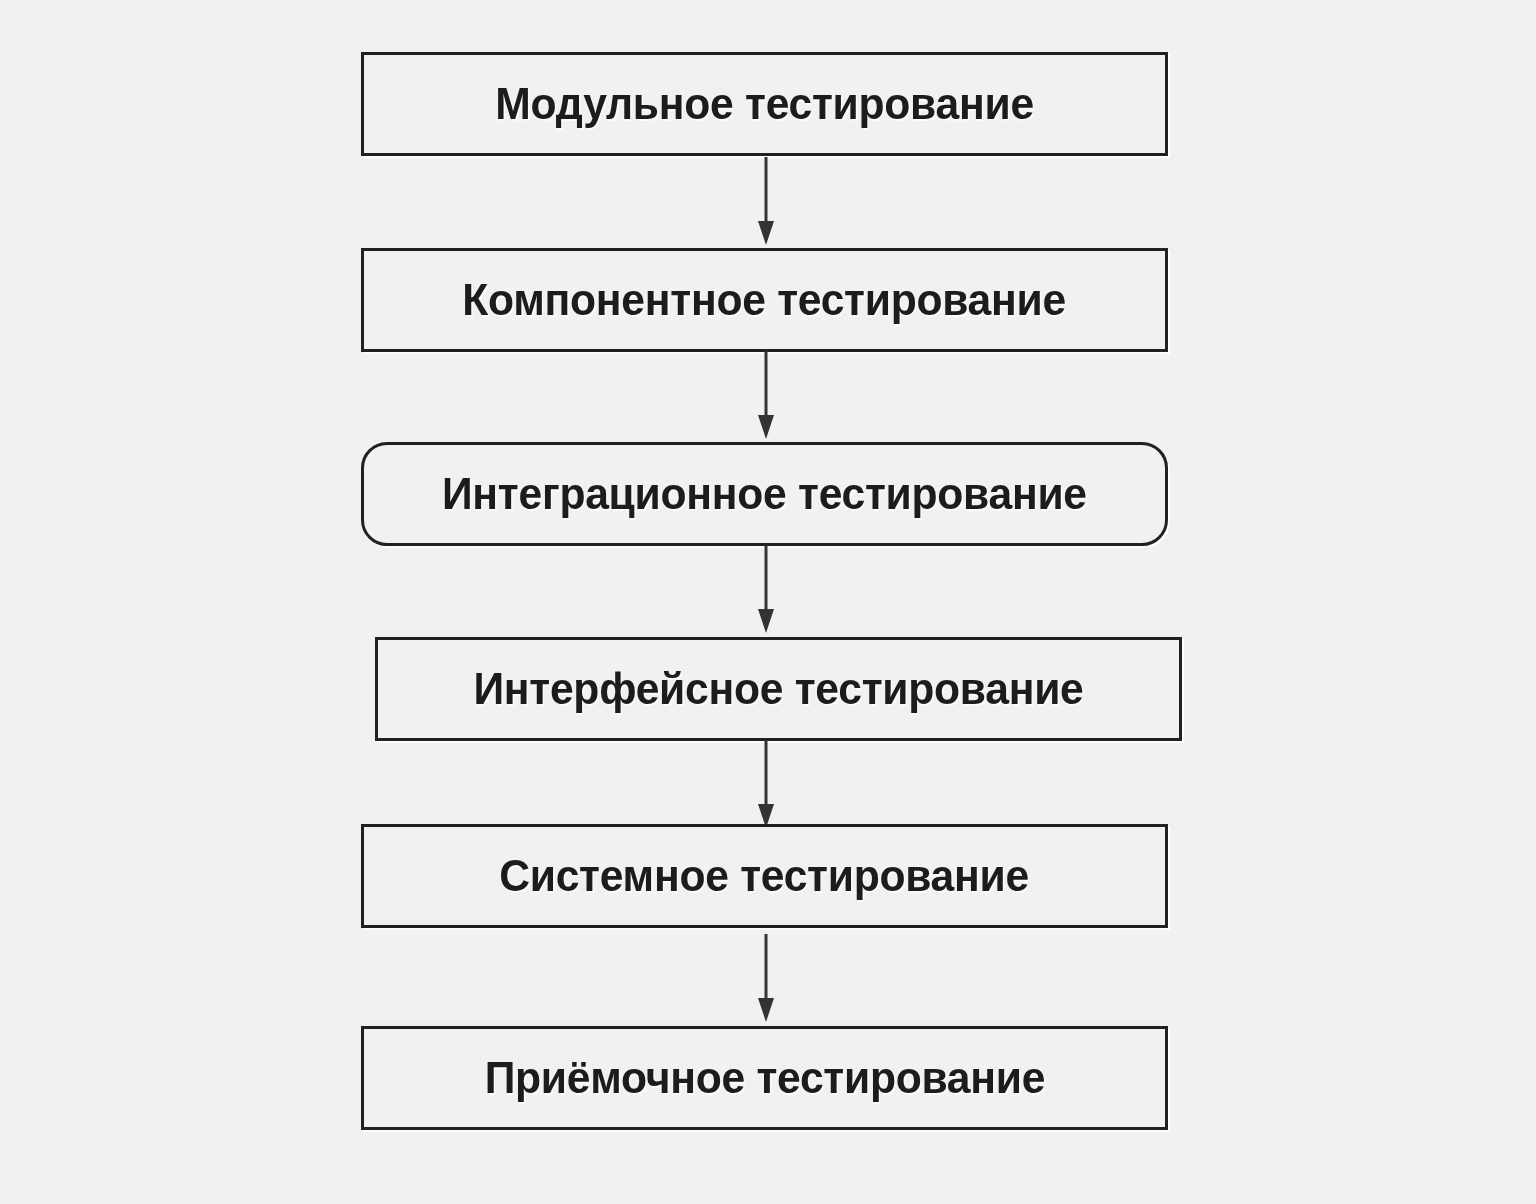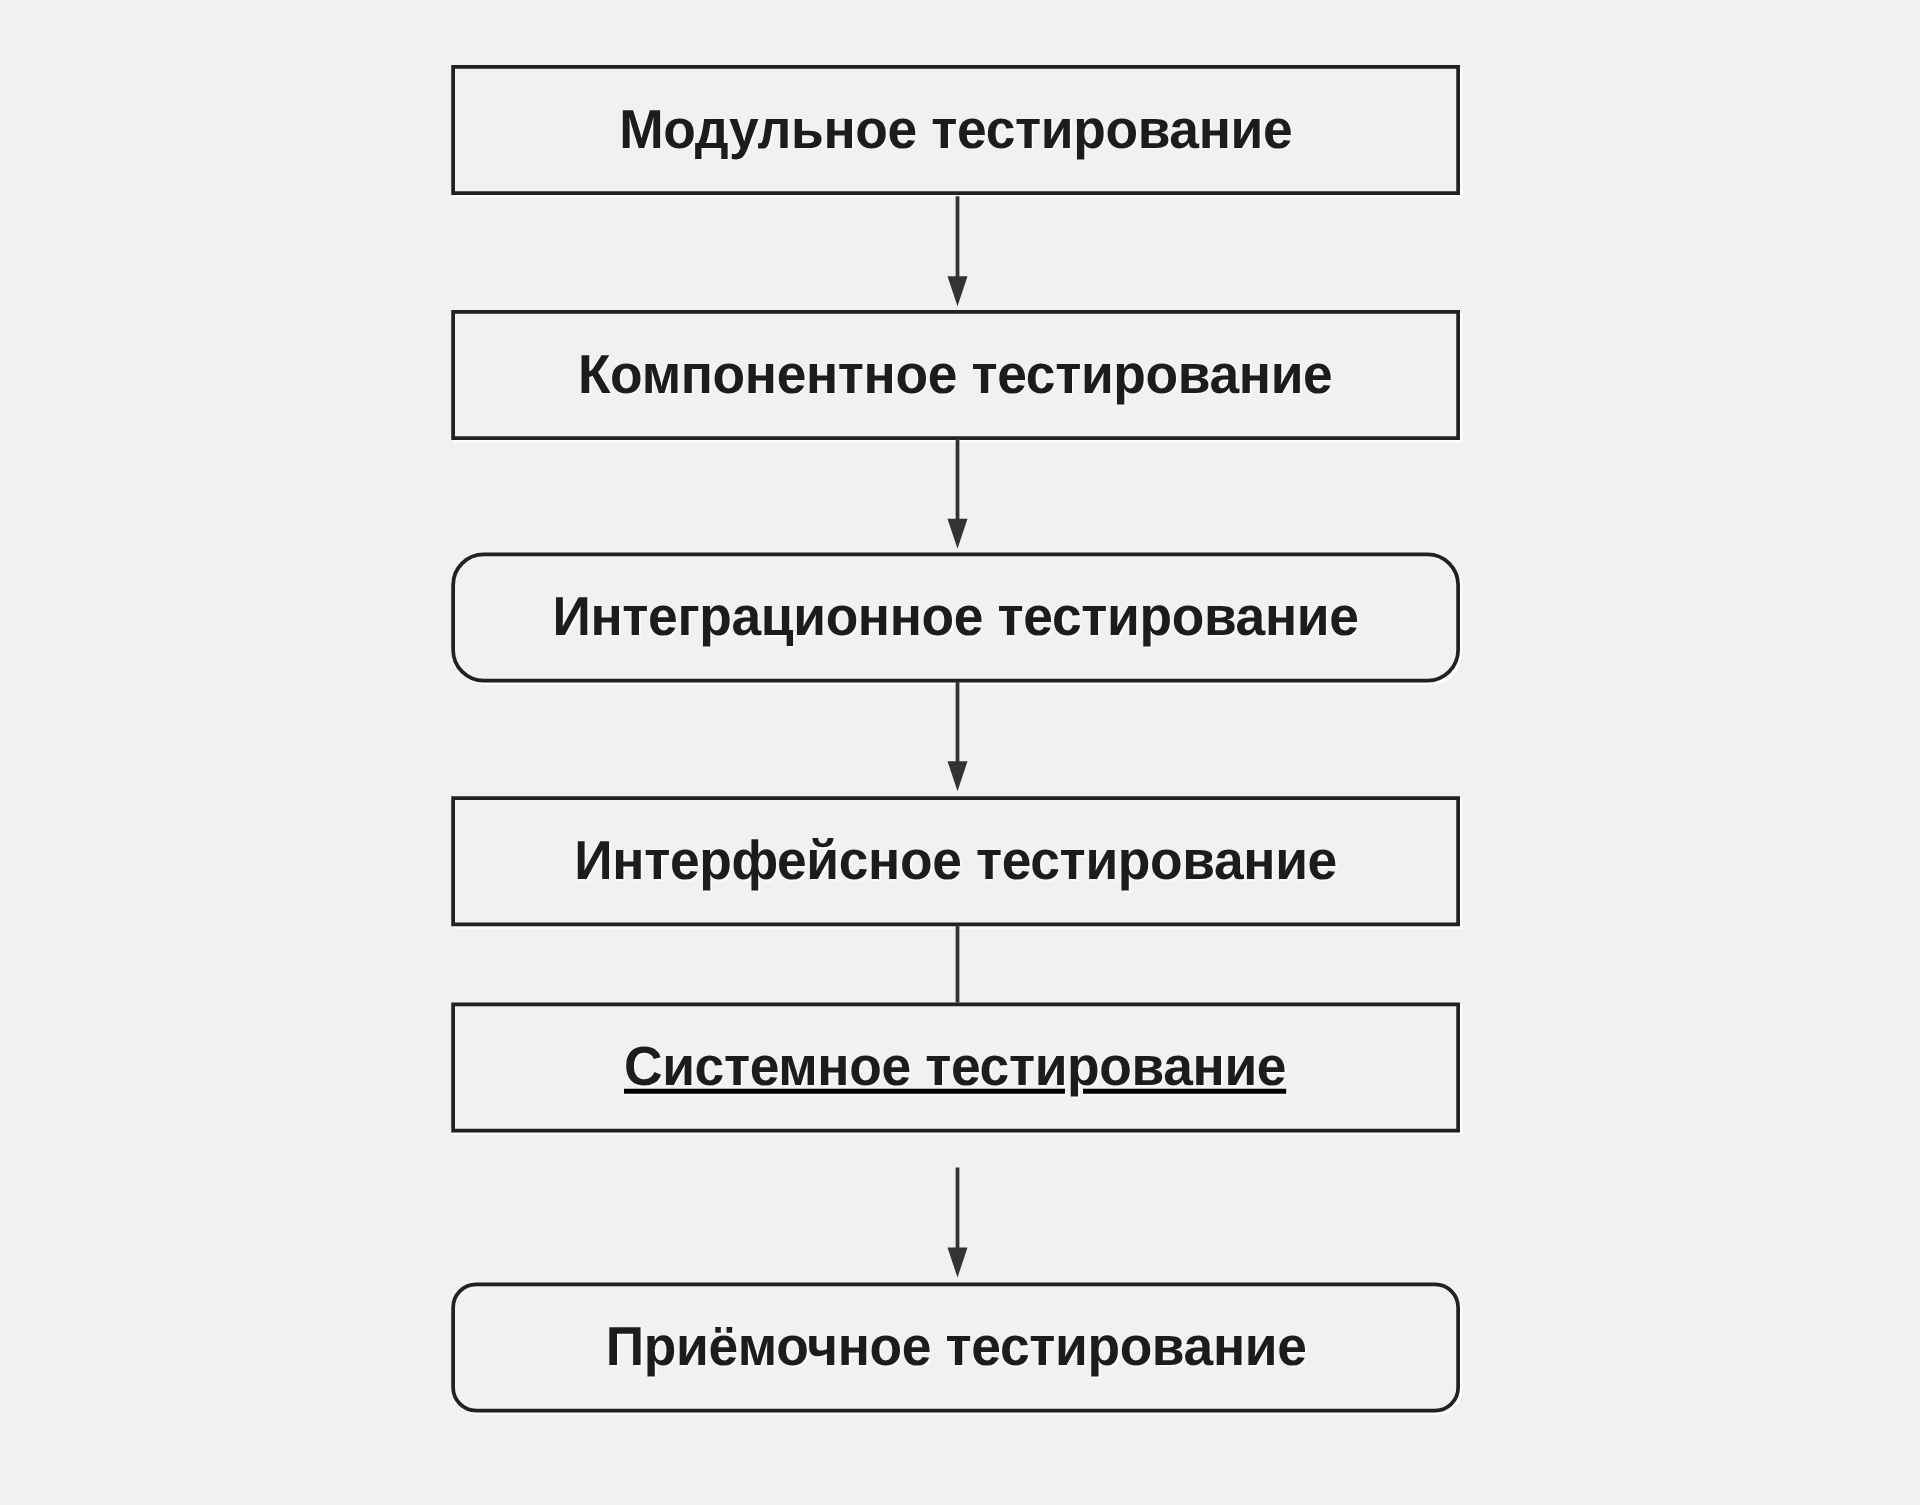--- a/index.html
+++ b/index.html
@@ -56,23 +56,23 @@
     display: block;
     width: 16px;
     height: 88px;
     overflow: visible;
   }
 
   
   .node-0 { top: 52px; }
   .node-1 { top: 248px; text-align: right; }
   .node-2 { top: 442px; border-radius: 26px; }
-  .node-3 { top: 637px; }
-  .node-4 { top: 802px; text-decoration: underline; }
-  .node-5 { top: 1026px; border-radius: 20px; }
+  .node-3 { top: 637px; margin-left: 14px; }
+  .node-4 { top: 824px; }
+  .node-5 { top: 1026px; }
 
   
   .conn-0 { top: 157px; }
   .conn-1 { top: 351px; }
   .conn-2 { top: 545px; }
   .conn-3 { top: 740px; }
   .conn-4 { top: 934px; }
 </style>
 </head>
 <body>

